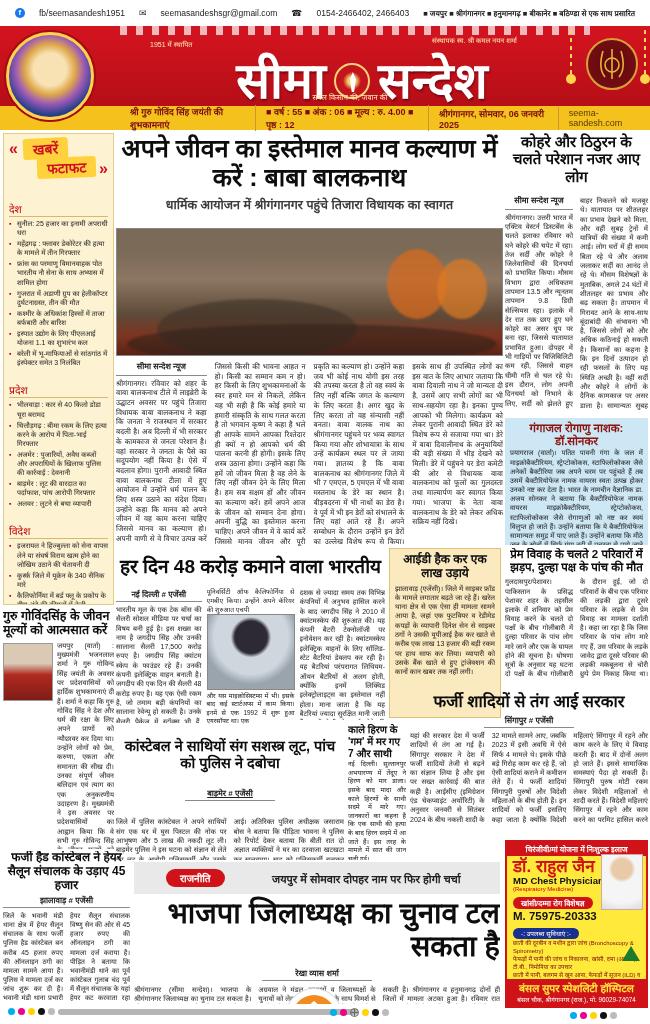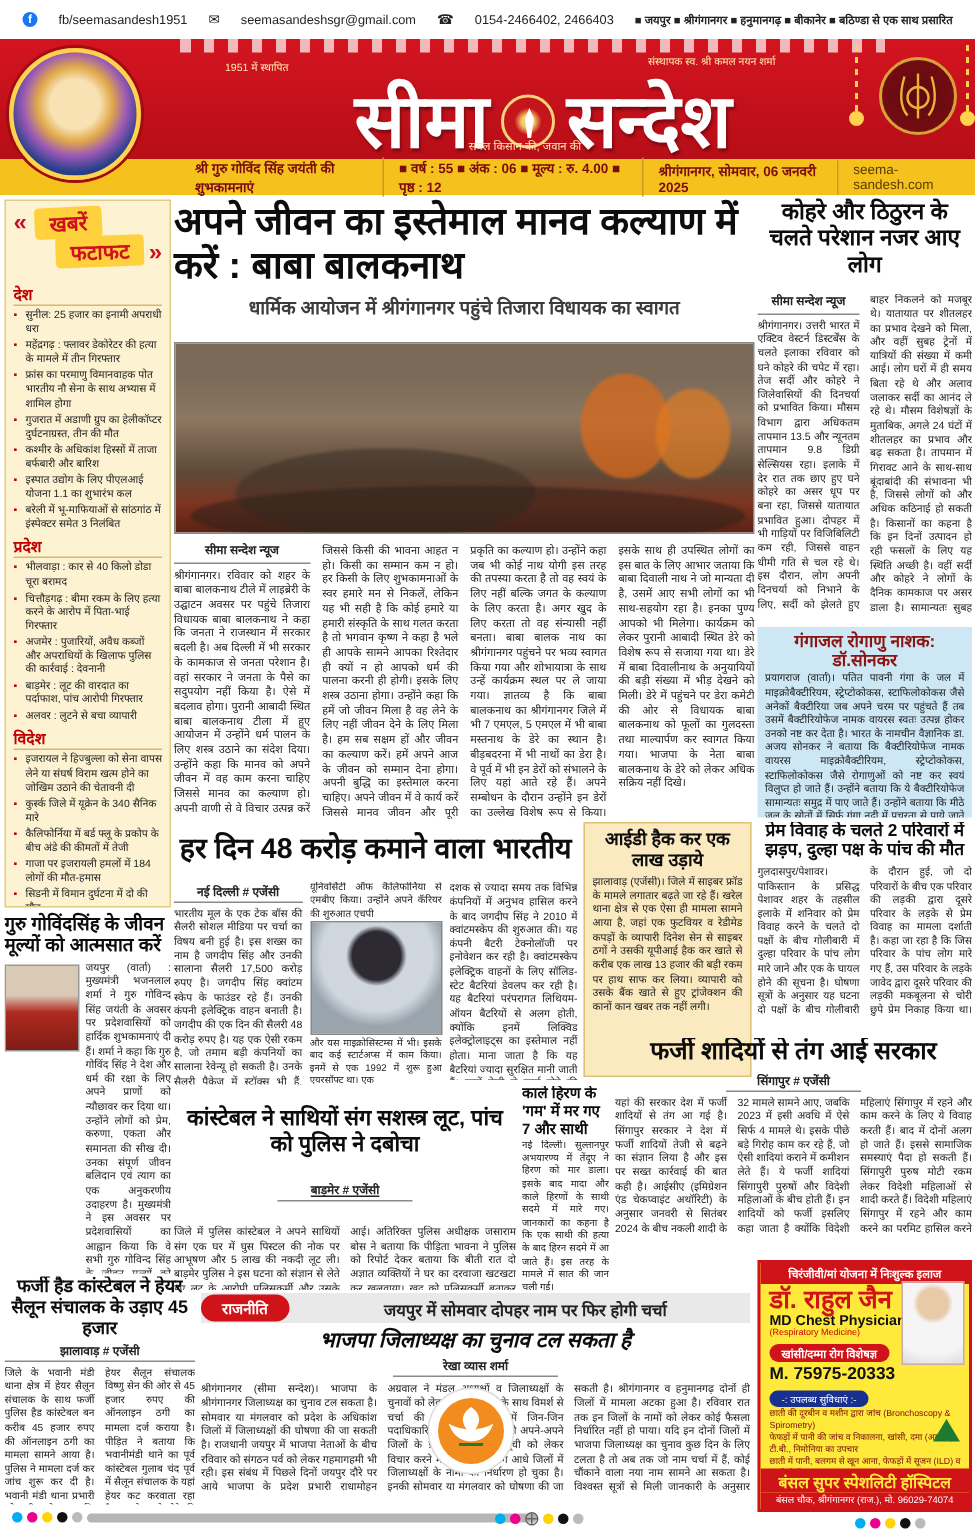--- a/index.html
+++ b/index.html
@@ -41,21 +41,21 @@
   .datebar .d1{margin-left:120px;}
   
   .sidebar{top:133px;left:3px;width:111px;height:472px;background:#fdf3d2;border:1px solid #e2cd85;
       padding:4px 5px;overflow:hidden;}
   .kf-logo{position:relative;height:48px;margin-bottom:2px;}
   .kf-chev{position:absolute;font-size:16px;font-weight:bold;color:#cf1020;}
   .kf1{display:inline-block;background:#ffd23d;color:#cf1020;font-weight:bold;font-size:14px;
        padding:1px 10px;border-radius:3px;transform:rotate(-3deg);margin-left:14px;}
   .kf2{display:inline-block;background:#ffd23d;color:#cf1020;font-weight:bold;font-size:14px;
        padding:1px 10px;border-radius:3px;transform:rotate(-2deg);margin-left:28px;margin-top:-2px;}
-  .sec-title{color:#c00000;font-weight:bold;font-size:10.5px;border-bottom:1px solid #d9b86a;margin:3px 0 2px;}
+  .sec-title{color:#c00000;font-weight:normal;font-size:10.5px;border-bottom:1px solid #d9b86a;margin:16px 0 2px;}
   .sb-list{margin:0;padding:0;list-style:none;font-size:7px;line-height:1.3;text-align:left;color:#222;}
   .sb-list li{margin:0 0 2px 8px;position:relative;}
   .sb-list li::before{content:"▪";color:#c00000;position:absolute;left:-8px;top:0;font-size:7px;}
   
   .hl{font-weight:bold;color:#0d0d0d;line-height:1.15;}
   .byline{text-align:center;font-weight:bold;font-size:8px;color:#222;
       border-bottom:1px solid #8a8a8a;padding-bottom:2px;margin-bottom:3px;}
   .btxt{font-size:7.3px;line-height:1.33;text-align:justify;color:#1b1b1b;overflow:hidden;}
   .c2{column-count:2;column-gap:7px;}
   .c3{column-count:3;column-gap:7px;}
@@ -63,21 +63,21 @@
   .photo{background:linear-gradient(180deg,#7a6a57 0 18%,#8d7763 40%,#5e4a38 68%,#7d3420 85%,#5c2214);position:relative;overflow:hidden;}
   .photo .blob{position:absolute;border-radius:50%;filter:blur(1px);}
   
   .guru{top:607px;left:3px;width:111px;height:242px;overflow:hidden;}
   .guru .hl{font-size:12.5px;margin:2px 0 3px;}
   .guru .pic{float:left;width:50px;height:58px;margin:2px 4px 2px 0;
       background:linear-gradient(180deg,#d9c9b5 0 35%,#b02a20 55%,#7e1d16);border:1px solid #999;}
   .fakehead{top:851px;left:3px;width:127px;height:152px;overflow:hidden;}
   .fakehead .hl{font-size:12px;text-align:center;margin-bottom:2px;}
   .mainart{top:134px;left:116px;width:387px;}
-  .mainart .hl{font-size:25px;text-align:left;}
+  .mainart .hl{font-size:25px;text-align:center;}
   .mainart .sub{font-size:12.5px;font-weight:bold;color:#3c3c3c;text-align:center;margin-top:4px;}
   .mainphoto{top:228px;left:116px;width:387px;height:128px;border:1px solid #888;}
   .mainbody{top:362px;left:116px;width:387px;height:190px;}
   .fog{top:133px;left:505px;width:143px;}
   .fog .hl{font-size:15px;text-align:center;}
   .fogbody{top:196px;left:505px;width:143px;height:218px;}
   .ganga{top:418px;left:505px;width:143px;height:127px;background:#cde7f5;padding:4px 5px;overflow:hidden;}
   .ganga .hl{font-size:11.5px;color:#8b1511;text-align:center;margin-bottom:0;}
   .ganga .btxt{font-size:6.9px;}
   .tech{top:556px;left:116px;width:269px;}
@@ -92,24 +92,24 @@
   .love{top:548px;left:505px;width:143px;height:142px;overflow:hidden;}
   .love .hl{font-size:11.5px;text-align:center;margin-bottom:3px;}
   .loot{top:722px;left:116px;width:228px;height:138px;overflow:hidden;}
   .loot .hl{font-size:14.5px;text-align:center;margin-top:16px;}
   .blackbuck{top:724px;left:348px;width:58px;height:136px;overflow:hidden;}
   .blackbuck .hl{font-size:10px;line-height:1.2;}
   .blackbuck .btxt{font-size:6.5px;}
   .fakemar{top:692px;left:410px;width:238px;height:146px;overflow:hidden;}
   .fakemar .hl{font-size:16.5px;text-align:center;}
   .politics{top:862px;left:134px;width:366px;height:142px;overflow:hidden;}
-  .pstrip{display:flex;align-items:center;background:#e9e9e9;height:20px;margin-bottom:3px;}
+  .pstrip{display:flex;align-items:center;background:#e9e9e9;height:32px;margin-bottom:3px;padding-left:32px;}
   .ptag{background:#d01318;color:#fff;font-weight:bold;font-size:10px;padding:2px 14px;border-radius:9px;margin-right:8px;}
   .pstriptxt{font-weight:bold;font-size:11px;color:#222;flex:1;text-align:center;}
-  .politics .hl{font-size:14px;text-align:center;margin:3px 0;font-style:italic;}
+  .politics .hl{font-size:29px;text-align:right;margin:3px 0;}
   .pbody{position:relative;height:78px;}
   .bjplogo{position:absolute;left:152px;top:4px;width:56px;height:56px;border-radius:50%;background:#fff;
       box-shadow:0 0 0 1px #ddd;display:flex;align-items:center;justify-content:center;z-index:2;}
   
   .ad{top:840px;left:505px;width:143px;height:168px;background:#ffe93a;border:2px solid #d01318;overflow:hidden;}
   .ad-banner{background:#d01318;color:#fff;font-weight:bold;font-size:7.6px;text-align:center;padding:2px 0;}
   .ad-name{color:#d01318;font-weight:bold;font-size:17px;text-align:left;padding:2px 0 0 6px;line-height:1;}
   .ad-deg{font-size:9.5px;font-weight:bold;color:#111;padding-left:6px;}
   .ad-sub{font-size:6px;color:#c00;padding-left:6px;}
   .ad-spec{display:inline-block;background:#d01318;color:#fff;font-size:7.5px;font-weight:bold;

